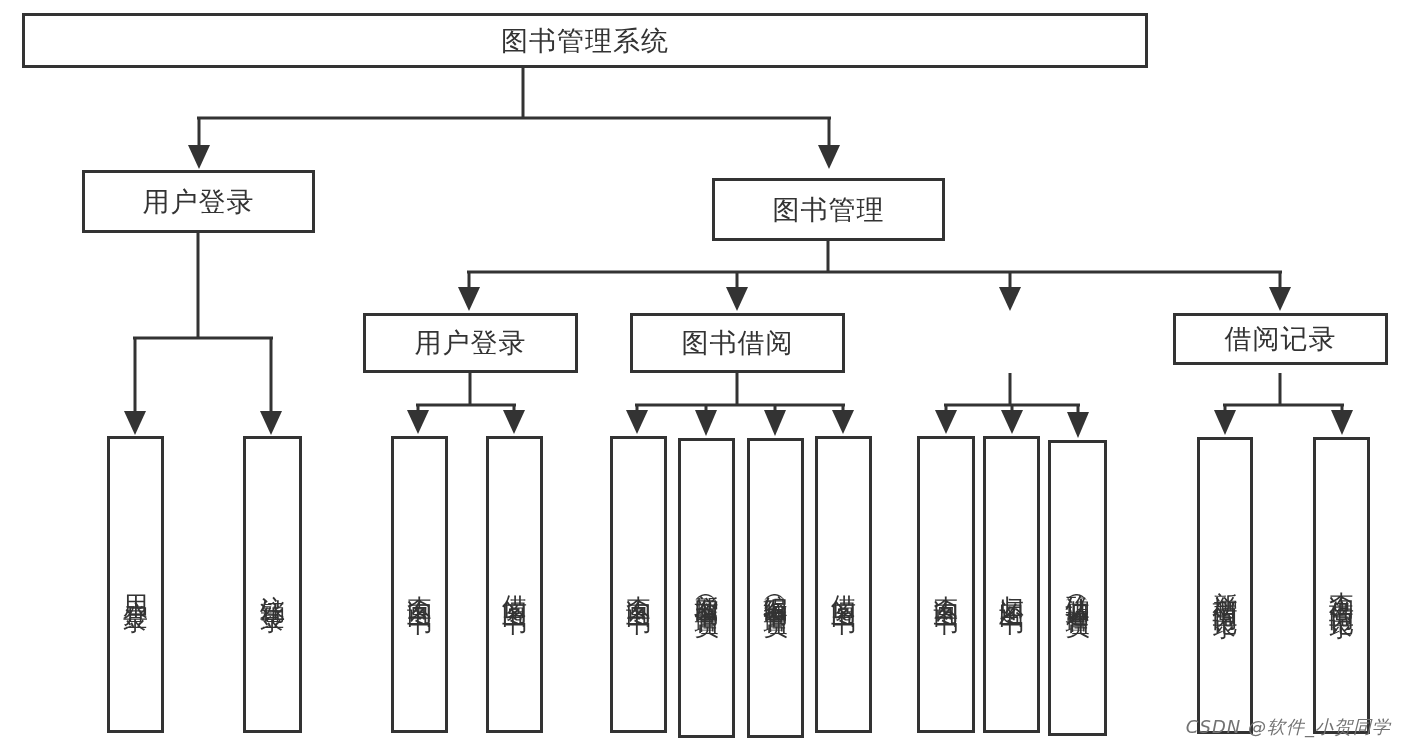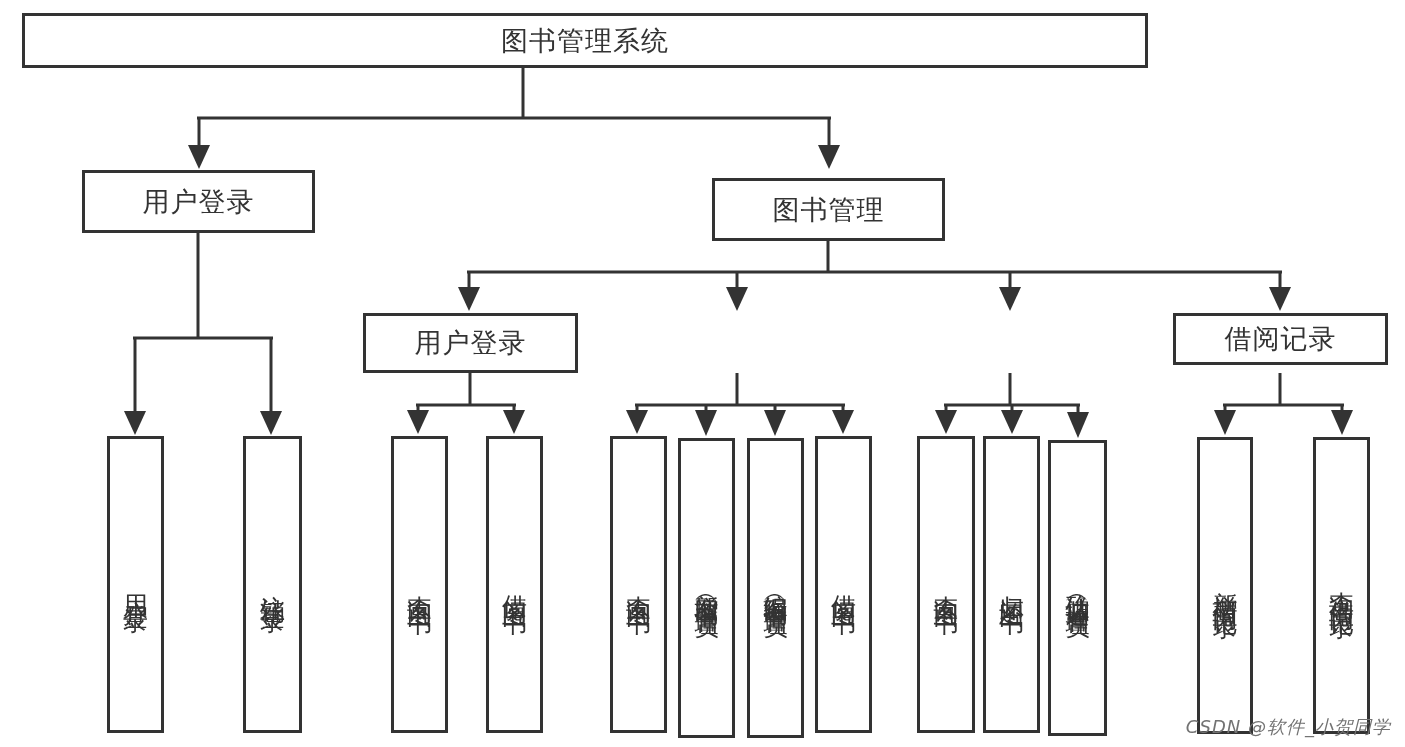--- a/index.html
+++ b/index.html
@@ -110,20 +110,21 @@
       <polygon points="1331,410 1353,410 1342,435"></polygon>
     </g>
   </svg>
 
   <div class="node hnode" style="left:22px;top:13px;width:1126px;height:55px;">图书管理系统</div>
 
   <div class="node hnode" style="left:82px;top:170px;width:233px;height:63px;">用户登录</div>
   <div class="node hnode" style="left:712px;top:170px;width:233px;height:63px;margin-top:8px;">图书管理</div>
 
   <div class="node hnode" style="left:363px;top:313px;width:215px;height:60px;">用户登录</div>
+  <div class="node hnode" style="left:630px;top:313px;width:215px;height:60px;">图书借阅</div>
   <div class="node hnode" style="left:1173px;top:313px;width:215px;height:52px;">借阅记录</div>
 
   <div class="node vnode" style="left:107px;top:436px;width:57px;height:297px;">用户登录</div>
   <div class="node vnode" style="left:243px;top:436px;width:59px;height:297px;">注销登录</div>
 
   <div class="node vnode" style="left:391px;top:436px;width:57px;height:297px;">查询图书</div>
   <div class="node vnode" style="left:486px;top:436px;width:57px;height:297px;">借阅图书</div>
 
   <div class="node vnode" style="left:610px;top:436px;width:57px;height:297px;">查询图书</div>
   <div class="node vnode long" style="left:678px;top:438px;width:57px;height:300px;">新增图书（管理员）</div>

